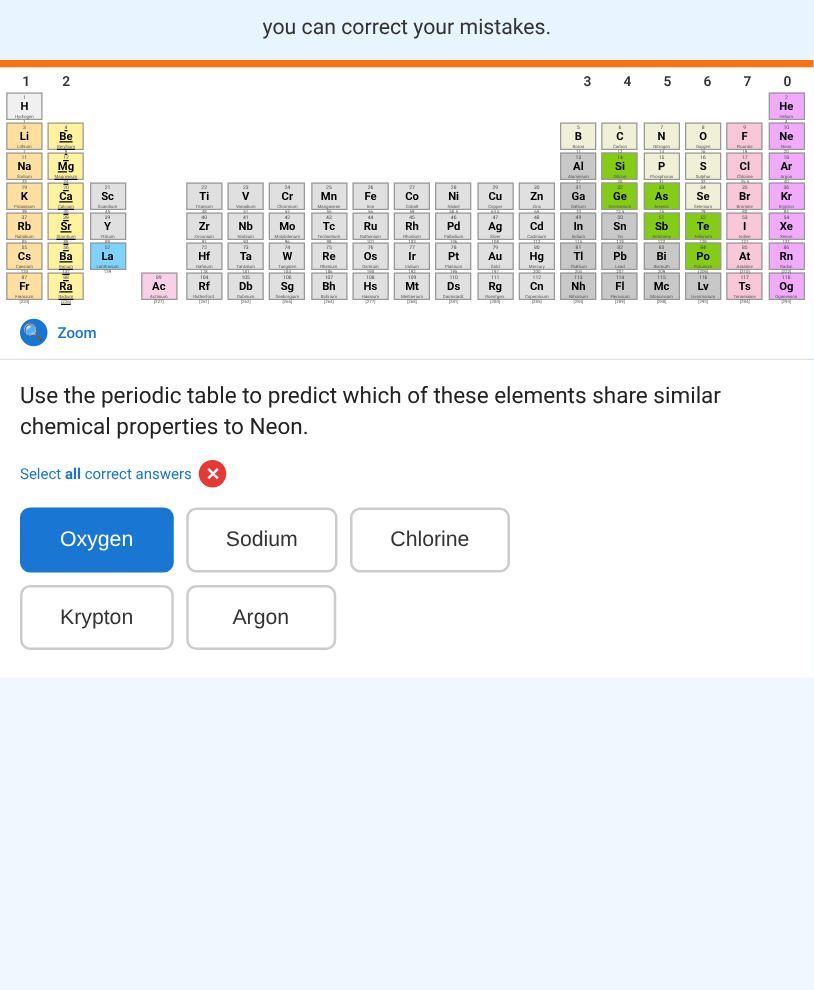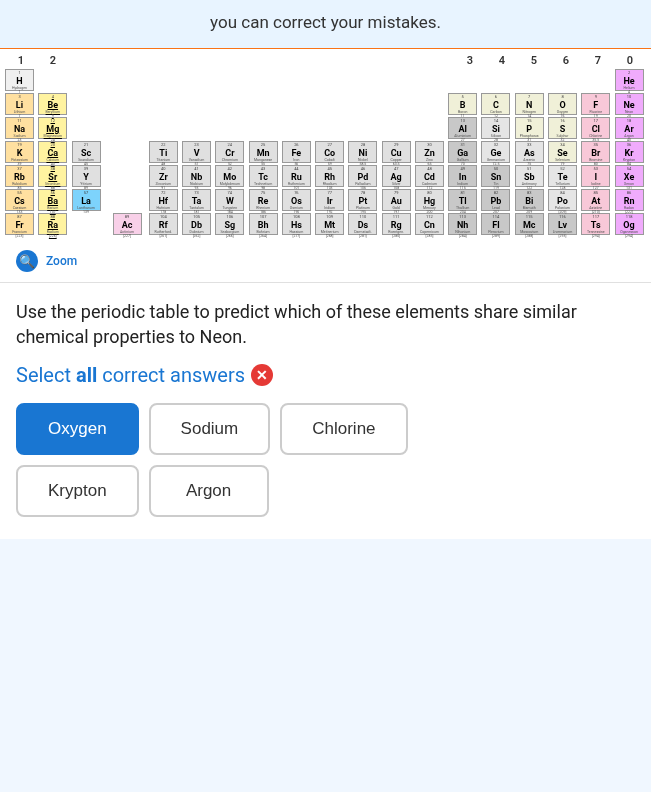--- a/index.html
+++ b/index.html
@@ -10,21 +10,21 @@
       min-height: 792px;
       overflow-x: hidden;
     }
 
     .top-banner {
       background: #e8f4ff;
       text-align: center;
       padding: 12px 20px 16px;
       font-size: 17px;
       color: #333;
-      border-bottom: 1px solid #f97316;
+      border-bottom: 6px solid #f97316;
     }
 
     .zoom-row {
       display: flex;
       align-items: center;
       padding: 10px 16px;
       background: #fff;
       border-bottom: 1px solid #e0e0e0;
     }
     .zoom-icon {
@@ -57,21 +57,21 @@
       margin-bottom: 14px;
     }
 
     .select-row {
       display: flex;
       align-items: center;
       margin-bottom: 16px;
       gap: 6px;
     }
     .select-label {
-      font-size: 20px;
+      font-size: 12px;
       color: #1976d2;
     }
     .select-label strong { color: #1976d2; }
     .error-icon {
       width: 22px;
       height: 22px;
       background: #e53935;
       border-radius: 50%;
       display: flex;
       align-items: center;
@@ -141,21 +141,21 @@
     .e .s { font-size: 9px; font-weight: 700; display: block; }
     .e .n { font-size: 4px; display: block; color: #444; }
     .e .nm { font-size: 3.5px; display: block; color: #555; }
     .e .m { font-size: 3.5px; display: block; color: #555; }
 
     .bg-noble { background: #f0abfc; }
     .bg-alkali { background: #ffe0a0; }
     .bg-alkaline { background: #fff3a0; text-decoration: underline; }
     .bg-tmetal { background: #e0e0e0; }
     .bg-pmetal { background: #c8c8c8; }
-    .bg-metalloid { background: #e5e5e5; }
+    .bg-metalloid { background: #84cc16; }
     .bg-nonmetal { background: #f0f0d8; }
     .bg-halogen { background: #f8c8d8; }
     .bg-lant { background: #7dd3fc; }
     .bg-act { background: #f8d0e8; margin-left: 41px; }
     .bg-h { background: #f0f0f0; }
 
     .empty { border: none !important; background: transparent !important; }
   </style>
 </head>
 <body>

